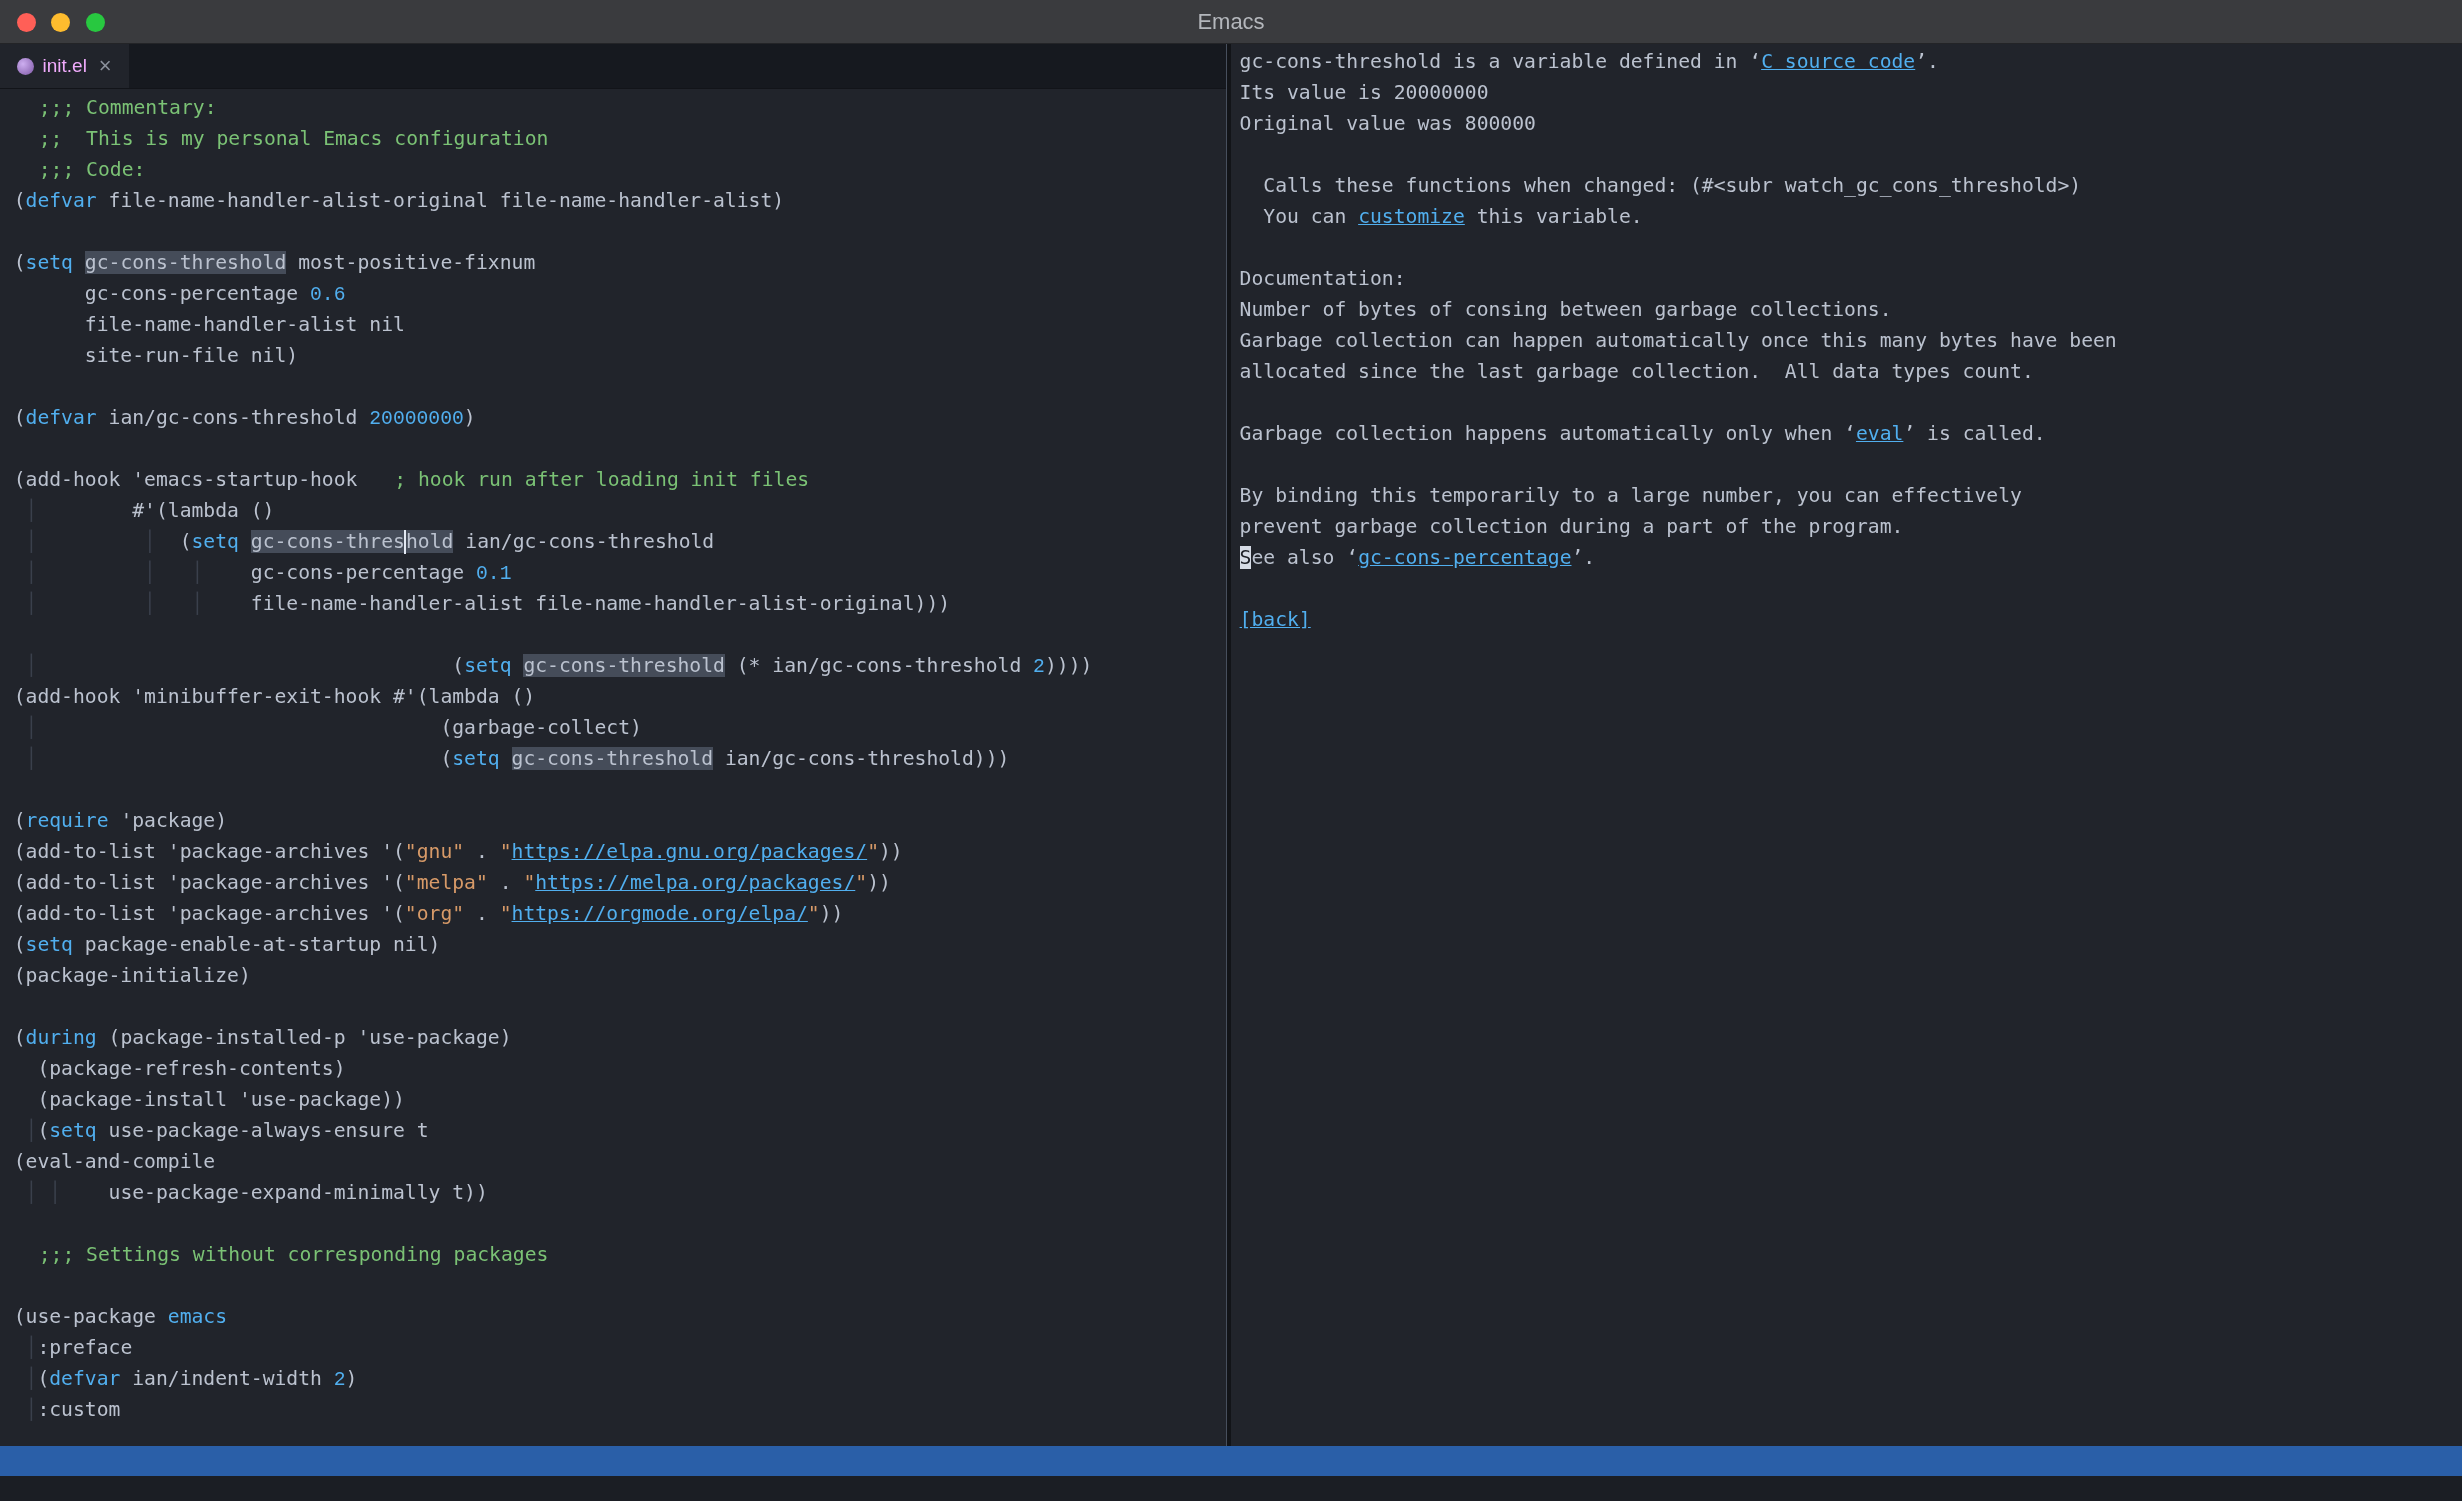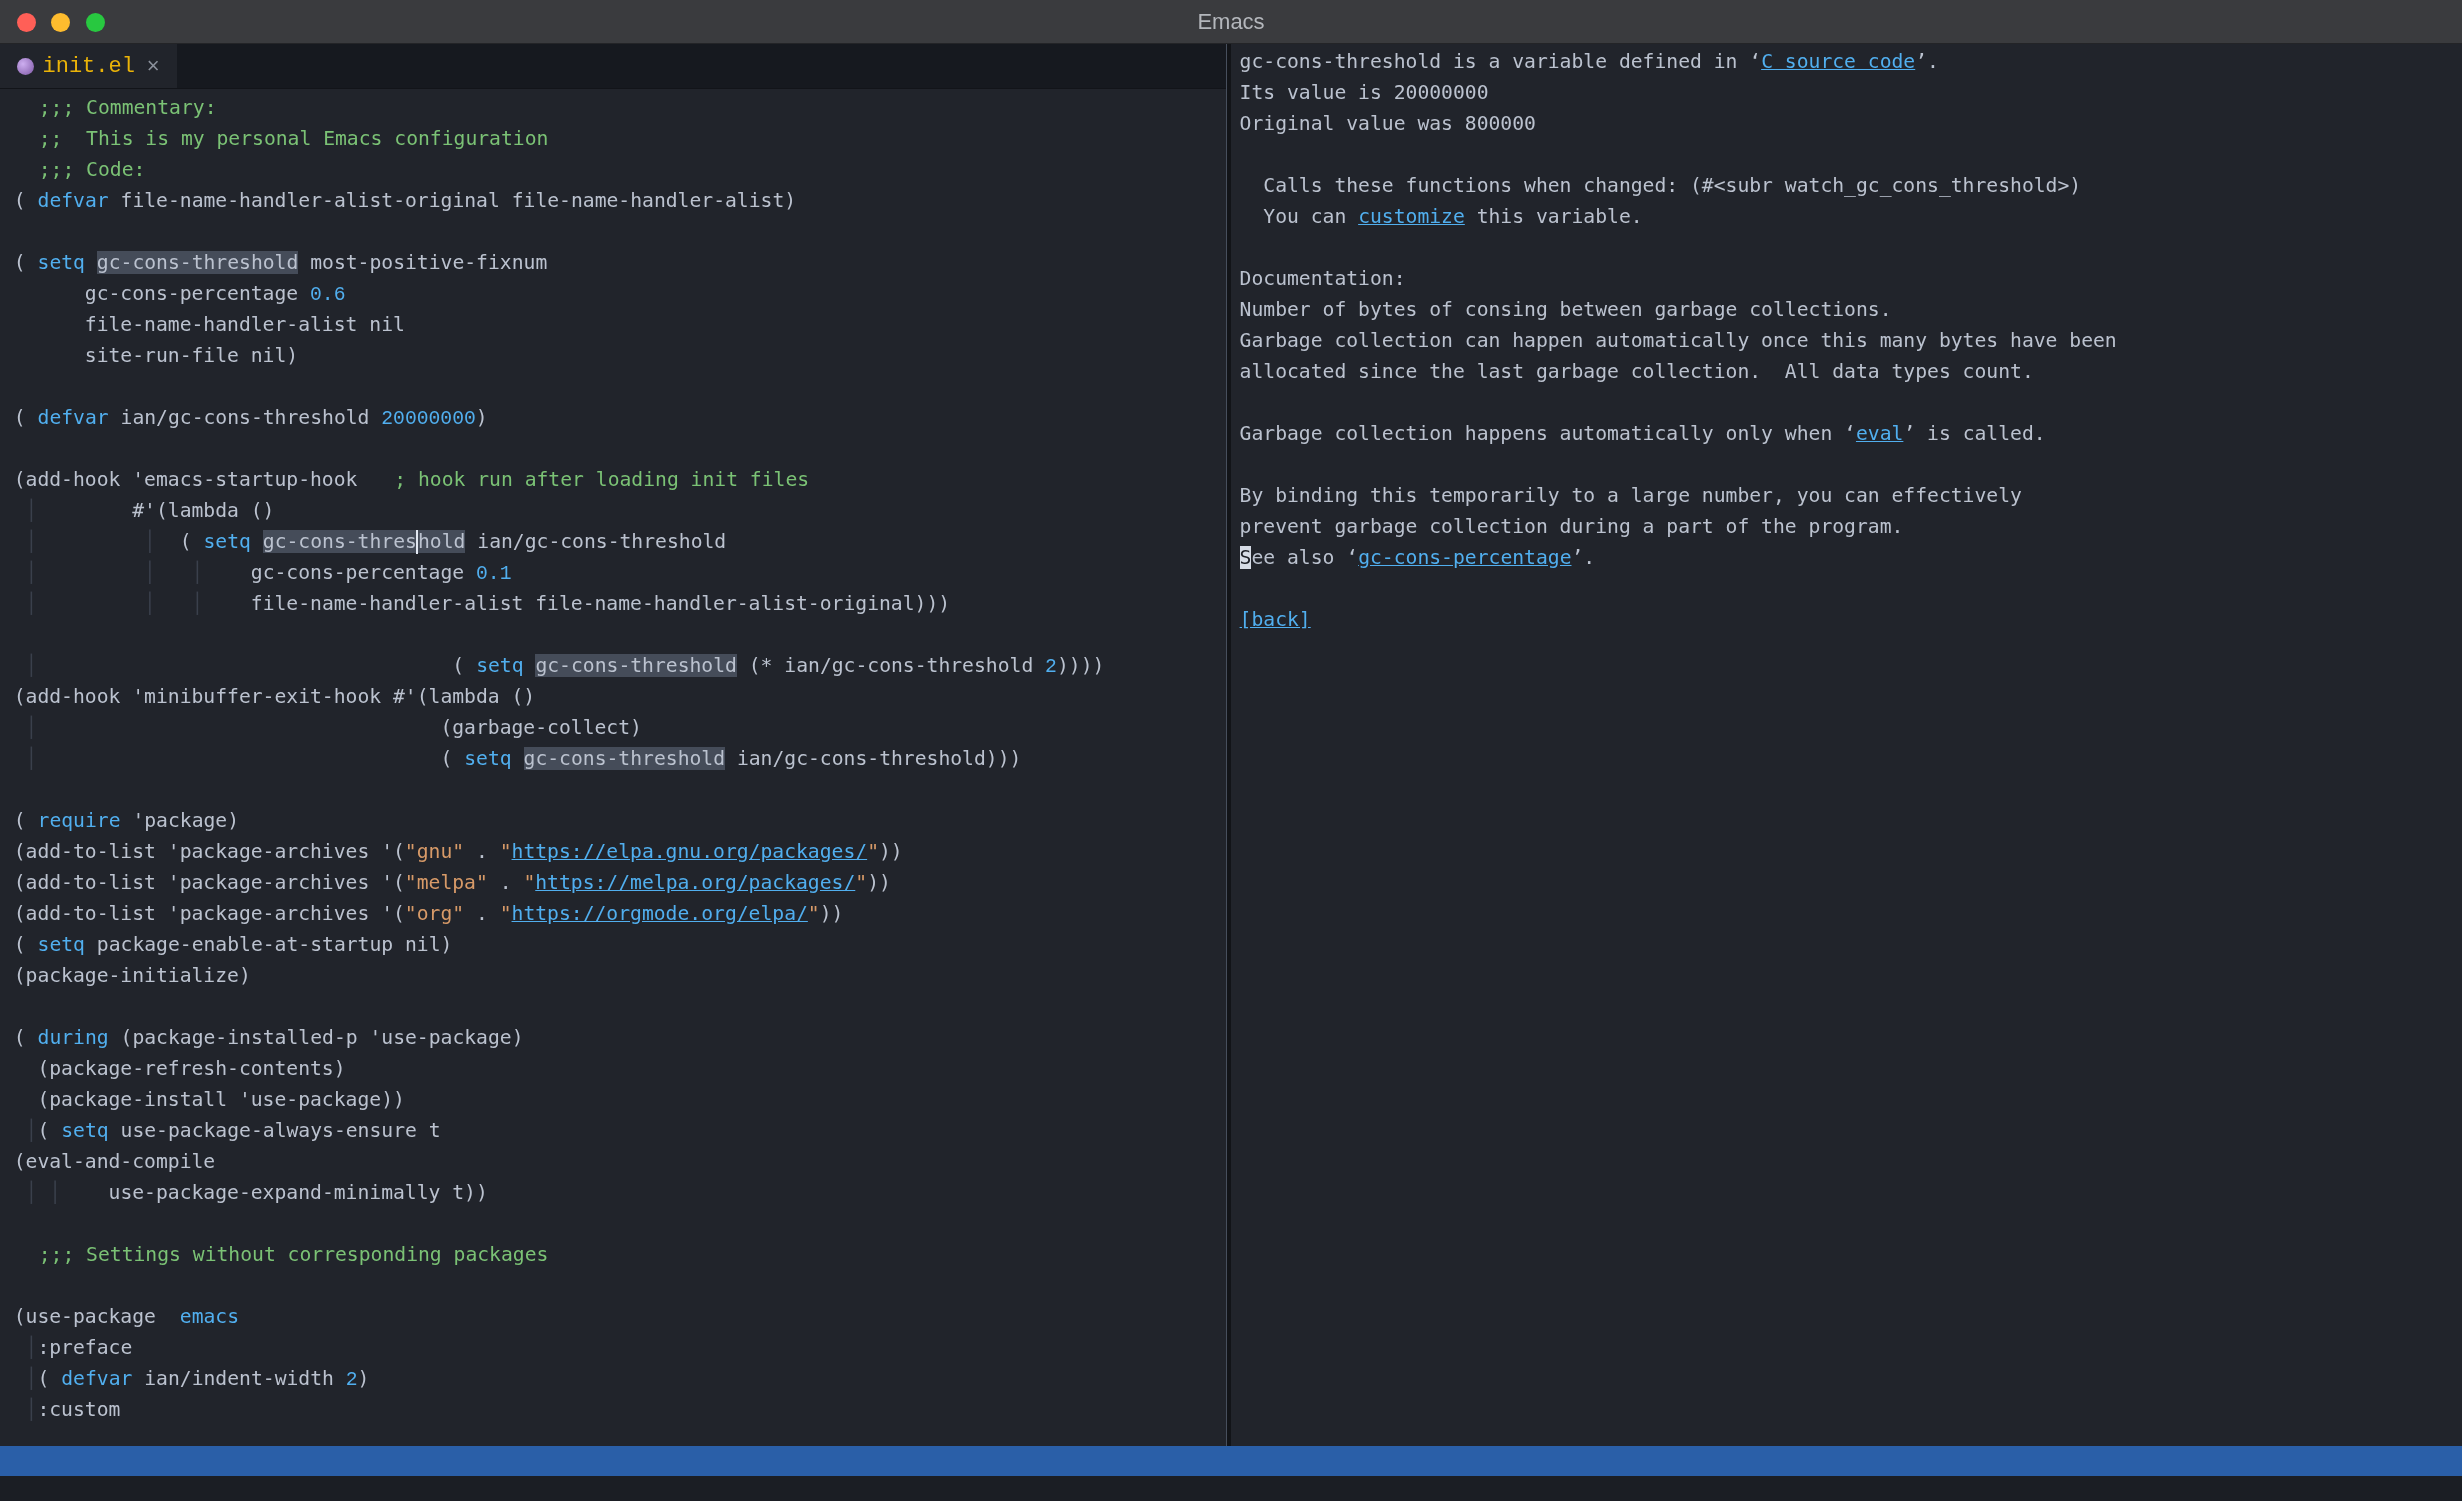--- a/index.html
+++ b/index.html
@@ -19,29 +19,29 @@
   .light.red{background:#ff5f57;}
   .light.yellow{background:#febc2e;}
   .light.green{background:#28c840;}
   .win-title{font-family:"Liberation Sans",sans-serif;font-size:22px;color:#b4b7bc;}
   
   .main{display:flex;height:1402px;background:var(--bg);}
   .left-window{width:1226px;display:flex;flex-direction:column;}
   .tabbar{height:45px;background:#16191f;display:flex;align-items:stretch;border-bottom:0.9px solid #121419;}
   .tab{display:flex;align-items:center;gap:8.5px;padding:0 17px;background:var(--bg);}
   .tab-icon{width:17px;height:17px;border-radius:50%;background:radial-gradient(circle at 35% 35%,#cdaef0,#7e57a5);}
-  .tab-label{font-family:Liberation Mono, monospace;font-size:22px;color:#eab308;}
+  .tab-label{font-family:Liberation Sans, sans-serif;font-size:19px;color:#f0abfc;}
   .tab-close{font-family:"Liberation Sans",sans-serif;font-size:22px;color:#8a909b;margin-left:3.4px;}
   .code-area{flex:1;padding:2.6px 0 0 13.7px;overflow:hidden;background:var(--bg);}
   .divider{width:5.1px;background:#121418;border-left:1.7px solid #474f5d;}
   .right-window{width:1137px;padding:1.7px 0 0 8.5px;overflow:hidden;background:var(--bg);}
   
   .line{height:31px;line-height:31px;font-size:19.7px;white-space:pre;color:var(--fg);}
   .seg-d{color:var(--fg);}
-  .seg-k{color:var(--blue);margin-left:12px;}
+  .seg-k{color:var(--blue);}
   .seg-n{color:var(--blue);font-family:Liberation Mono, monospace;}
   .seg-c{color:var(--green);margin-left:25px;}
   .seg-s{color:var(--orange);}
   .seg-u{color:var(--blue);text-decoration:underline;}
   .seg-g{color:var(--guide);}
   .seg-hl{background:var(--hl);}
   .seg-blk{background:#d6dce6;color:#1c1f26;}
   .seg-cur{display:inline-block;width:0;height:24px;border-left:2.6px solid #e2e8f2;vertical-align:middle;margin-left:-0.9px;}
   
   .modelines{display:flex;height:30px;}

